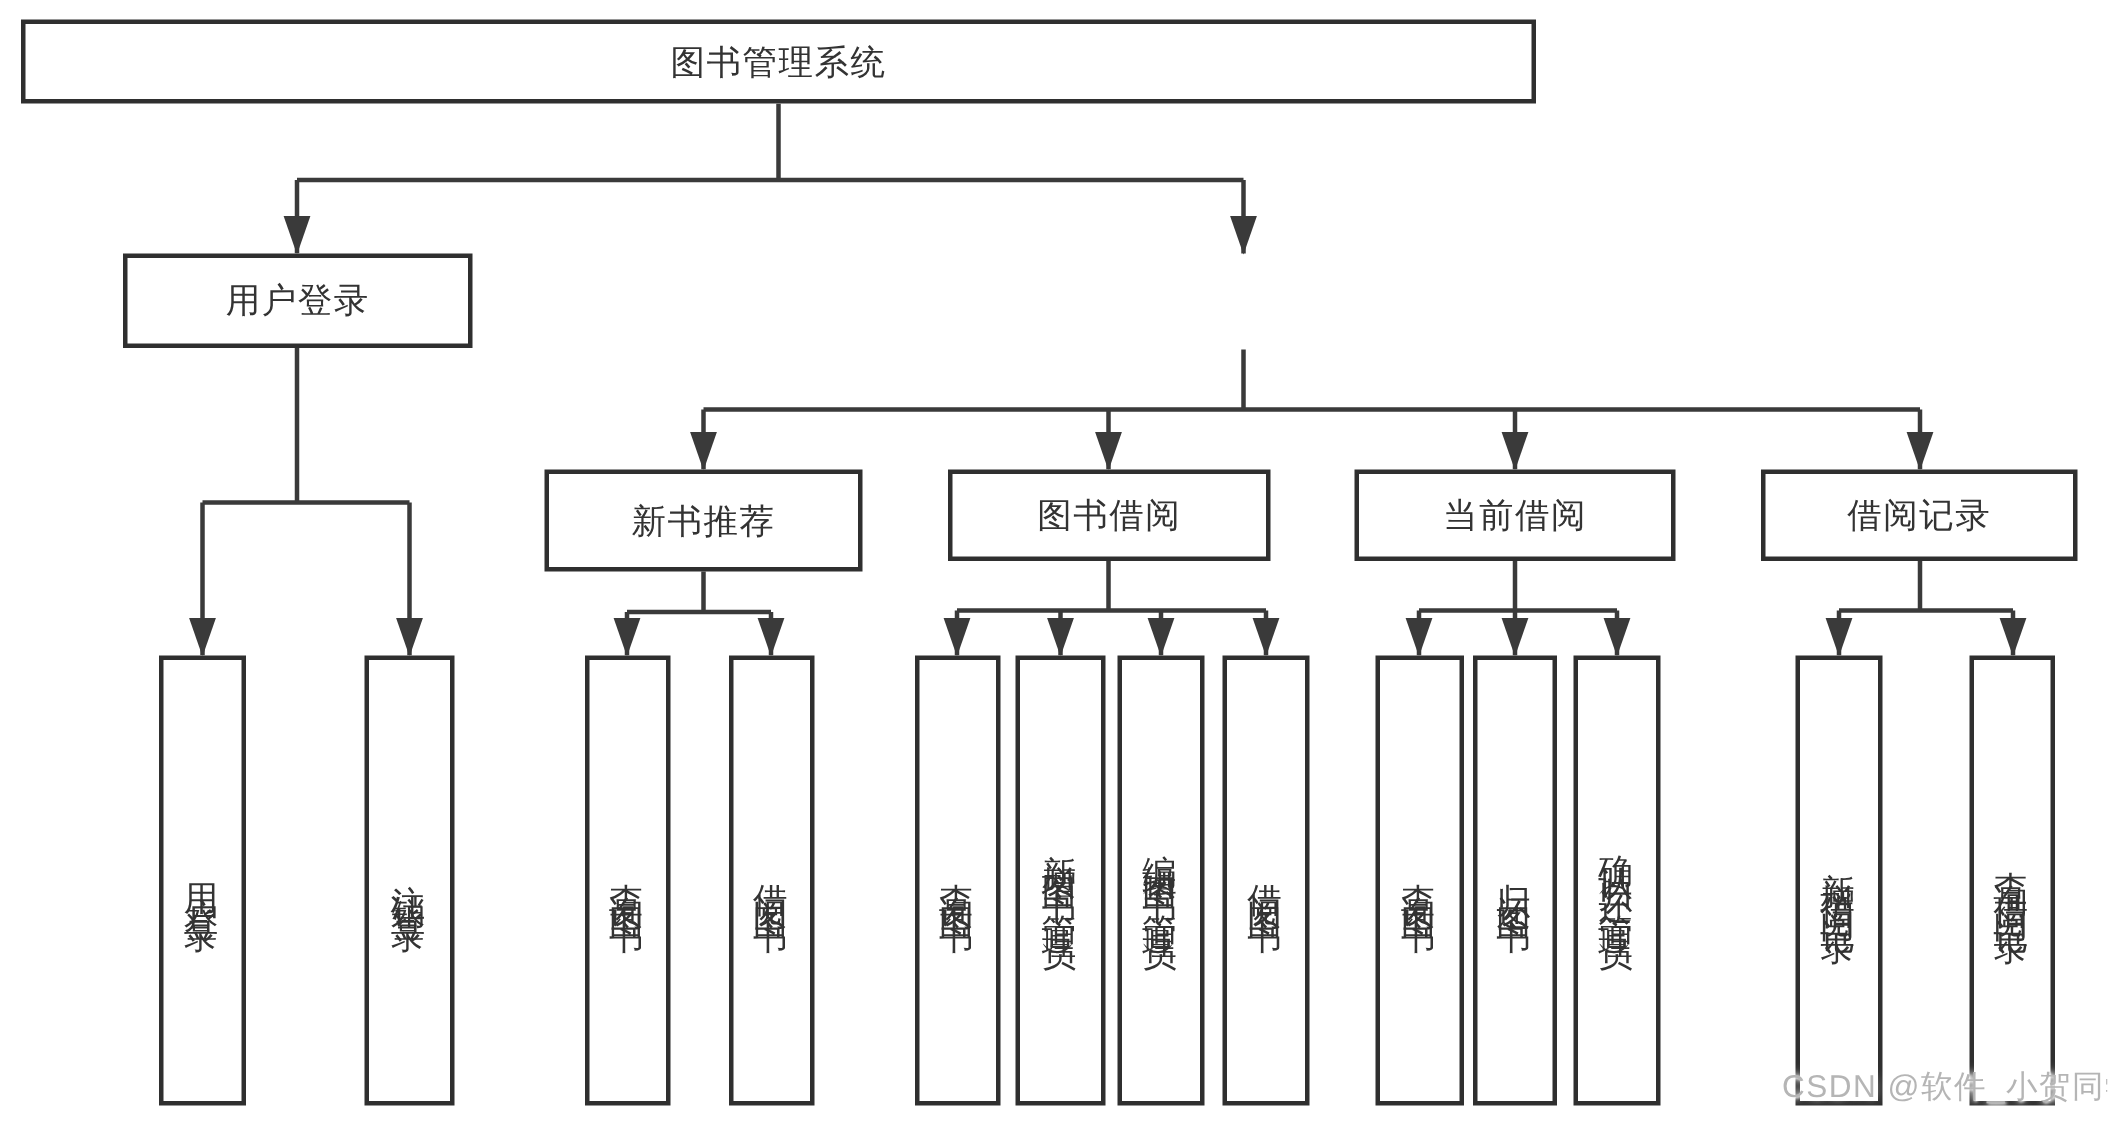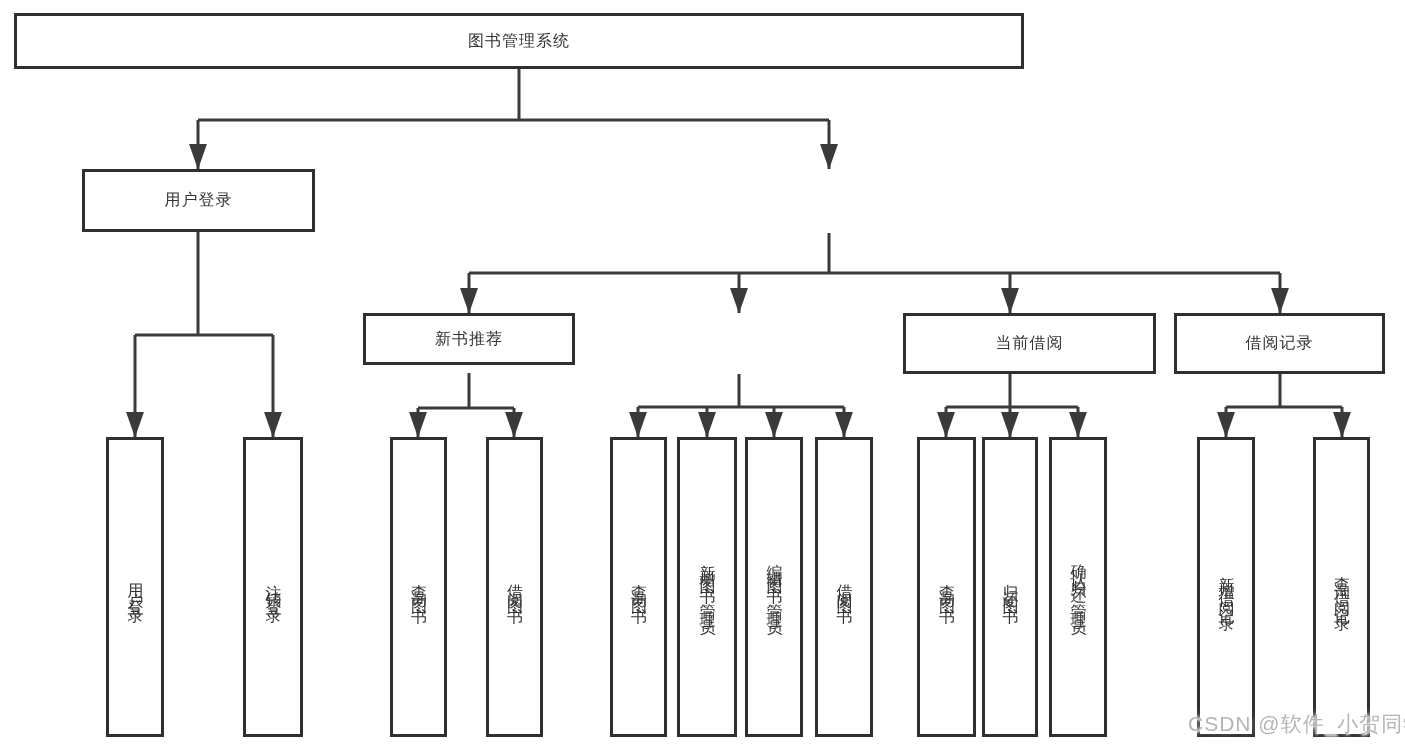--- a/index.html
+++ b/index.html
@@ -18,21 +18,21 @@
   }
   .node {
     position: absolute;
     box-sizing: border-box;
     border: 3px solid #2f2f2f;
     background: #ffffff;
     color: #333333;
     display: flex;
     align-items: center;
     justify-content: center;
-    font-size: 16px;
+    font-size: 23px;
     letter-spacing: 1px;
     text-align: center;
     white-space: nowrap;
   }
   .node.v {
     writing-mode: vertical-rl;
     text-orientation: mixed;
     letter-spacing: 8px;
     white-space: normal;
     padding: 4px 0;
@@ -93,22 +93,23 @@
       <path d="M1280 374 V407 M1226 407 H1342"></path>
       <line x1="1226" y1="407" x2="1226" y2="437" marker-end="url(#arr)"></line>
       <line x1="1342" y1="407" x2="1342" y2="437" marker-end="url(#arr)"></line>
     </g>
   </svg>
 
   <div class="node" style="left:14px; top:13px; width:1010px; height:56px">图书管理系统</div>
 
   <div class="node" style="left:82px; top:169px; width:233px; height:63px">用户登录</div>
 
-  <div class="node" style="left:363px; top:313px; width:212px; height:52px">新书推荐</div>
-  <div class="node" style="left:903px; top:313px; width:253px; height:61px">当前借阅</div>
+  <div class="node" style="left:363px; top:313px; width:212px; height:68px">新书推荐</div>
+  <div class="node" style="left:632px; top:313px; width:215px; height:61px">图书借阅</div>
+  <div class="node" style="left:903px; top:313px; width:214px; height:61px">当前借阅</div>
   <div class="node" style="left:1174px; top:313px; width:211px; height:61px">借阅记录</div>
 
   <div class="node v" style="left:106px; top:437px; width:58px; height:300px">用户登录</div>
   <div class="node v" style="left:243px; top:437px; width:60px; height:300px">注销登录</div>
 
   <div class="node v" style="left:390px; top:437px; width:57px; height:300px">查询图书</div>
   <div class="node v" style="left:486px; top:437px; width:57px; height:300px">借阅图书</div>
 
   <div class="node v" style="left:610px; top:437px; width:57px; height:300px">查询图书</div>
   <div class="node v" style="left:677px; top:437px; width:60px; height:300px">新增图书（管理员）</div>

